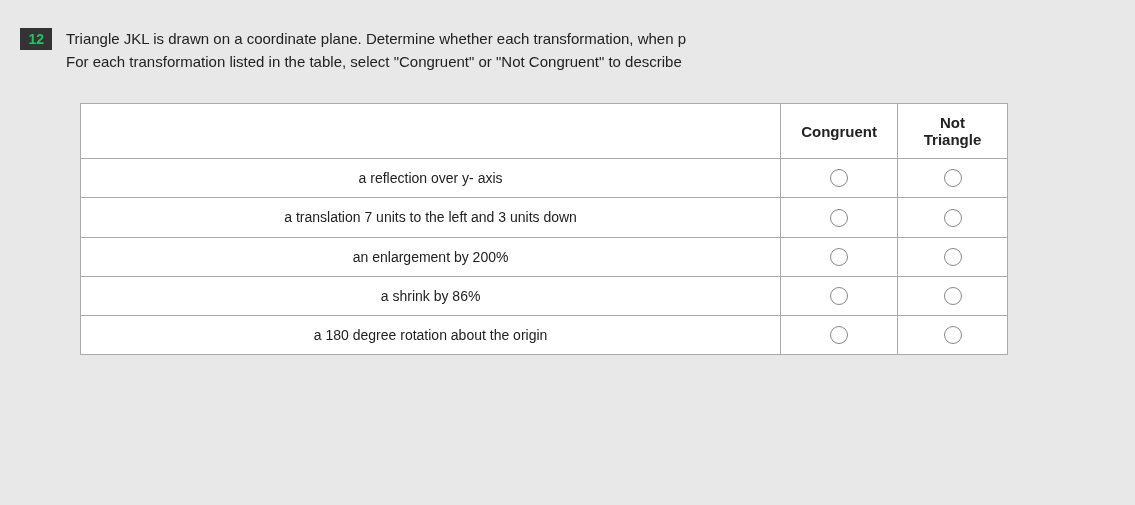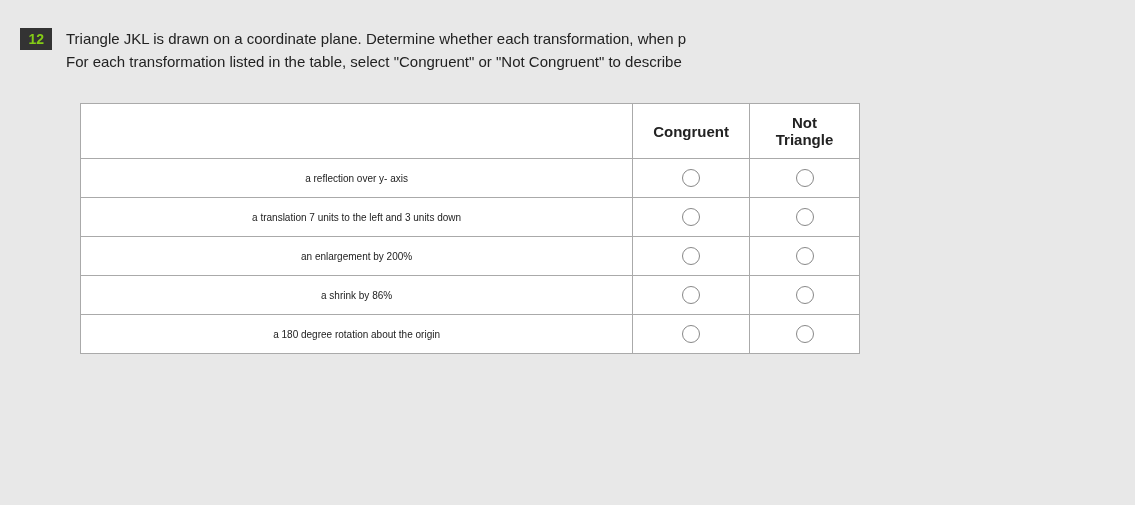--- a/index.html
+++ b/index.html
@@ -24,39 +24,39 @@
     }
 
     .question-header {
       display: flex;
       align-items: flex-start;
       margin-bottom: 30px;
     }
 
     .question-number {
       background-color: #333;
-      color: #84cc16;
+      color: #22c55e;
       font-size: 14px;
       font-weight: bold;
       padding: 3px 8px;
       margin-right: 14px;
       min-width: 32px;
       text-align: right;
       flex-shrink: 0;
     }
 
     .question-text {
       font-size: 15px;
       line-height: 1.5;
       color: #222;
     }
 
     .table-container {
       margin: 0 auto;
-      width: 780px;
+      width: 928px;
       margin-left: 60px;
     }
 
     table {
       border-collapse: collapse;
       width: 100%;
       background-color: #fff;
     }
 
     table, th, td {
@@ -66,21 +66,21 @@
     th {
       font-weight: bold;
       font-size: 15px;
       padding: 10px 20px;
       text-align: center;
       background-color: #fff;
       color: #222;
     }
 
     td {
-      font-size: 10px;
+      font-size: 14px;
       padding: 10px 20px;
       color: #222;
     }
 
     td.label-cell {
       text-align: center;
       padding-left: 30px;
       padding-right: 30px;
     }
 

